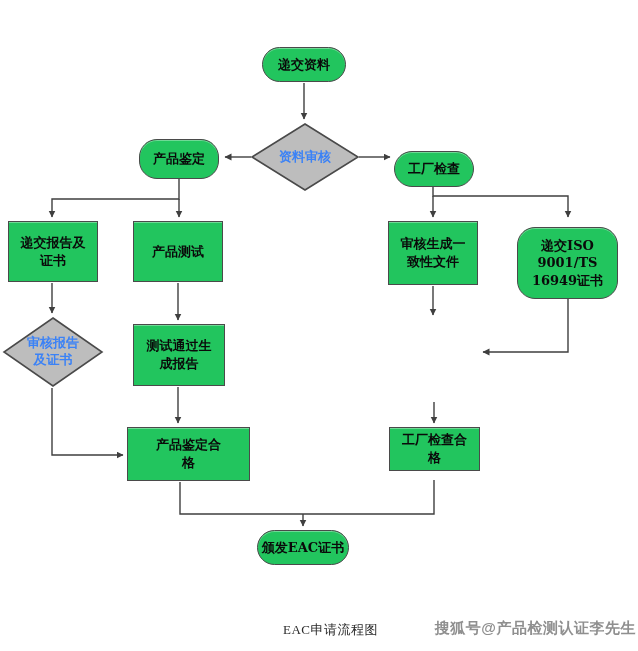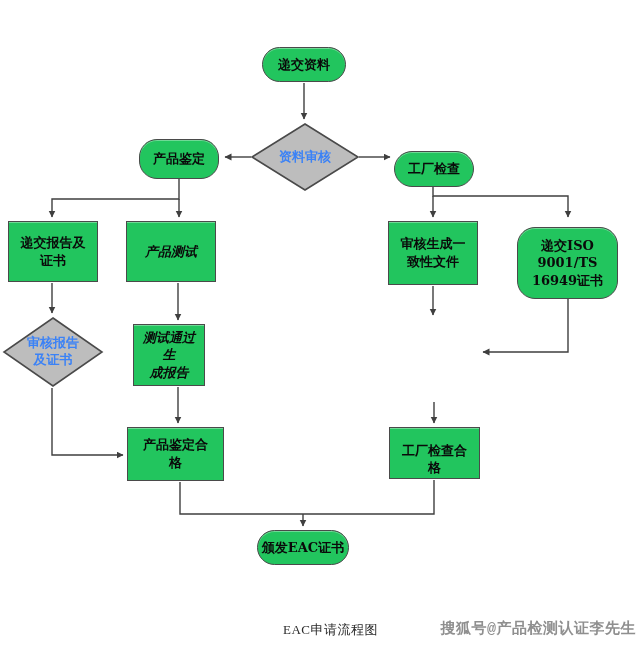--- a/index.html
+++ b/index.html
@@ -23,21 +23,21 @@
     display:flex;align-items:center;justify-content:center;
     font-weight:bold;font-size:13px;line-height:1.3;text-align:center;color:#3b82f6;white-space:pre-line;
   }
   .caption{
     position:absolute;left:283px;top:621px;
     font-family:Liberation Serif, serif;
     font-size:13px;color:#2b2b2b;letter-spacing:.5px;
   }
   .watermark{
     position:absolute;right:2px;top:619px;
-    font-family:Liberation Mono, monospace;
+    font-family:Liberation Sans, sans-serif;
     font-size:15px;font-weight:bold;color:#8f8f8f;letter-spacing:.5px;
   }
 </style>
 </head>
 <body>
 
 <div class="stage">
 
   <svg class="connectors" viewBox="0 0 638 651" xmlns="http://www.w3.org/2000/svg">
     <defs>
@@ -83,21 +83,21 @@
 
   <div class="node stadium" style="left:394px;top:139px;width:80px;height:36px;margin-top:12px;">
     <span class="lbl">工厂检查</span>
   </div>
 
   <div class="node" style="left:8px;top:221px;width:90px;height:61px;align-items:center;">
     <span class="lbl">递交报告及
 证书</span>
   </div>
 
-  <div class="node" style="left:126px;top:221px;width:90px;height:61px;font-style:italic;">
+  <div class="node" style="left:133px;top:221px;width:90px;height:61px;">
     <span class="lbl">产品测试</span>
   </div>
 
   <div class="node" style="left:388px;top:221px;width:90px;height:64px;">
     <span class="lbl">审核生成一
 致性文件</span>
   </div>
 
   <div class="node" style="left:517px;top:227px;width:101px;height:72px;border-radius:18px;">
     <span class="lbl">递交ISO
@@ -106,32 +106,32 @@
   </div>
 
   <div class="diamond" style="left:2px;top:317px;width:102px;height:70px;">
     <svg width="102" height="70" viewBox="0 0 102 70">
       <polygon points="51,1 100,35 51,69 2,35" fill="#bdbdbd" stroke="#4a4a4a" stroke-width="1.6"></polygon>
     </svg>
     <span class="lbl">审核报告
 及证书</span>
   </div>
 
-  <div class="node" style="left:133px;top:324px;width:72px;height:62px;font-style:italic;">
+  <div class="node" style="left:133px;top:324px;width:92px;height:62px;">
     <span class="lbl">测试通过生
 成报告</span>
   </div>
 
 
-  <div class="node" style="left:127px;top:427px;width:97px;height:54px;">
+  <div class="node" style="left:127px;top:427px;width:123px;height:54px;">
     <span class="lbl">产品鉴定合
 格</span>
   </div>
 
-  <div class="node" style="left:389px;top:427px;width:91px;height:52px;align-items:flex-end;">
+  <div class="node" style="left:389px;top:427px;width:91px;height:44px;">
     <span class="lbl">工厂检查合
 格</span>
   </div>
 
   <div class="node stadium" style="left:257px;top:530px;width:92px;height:35px;">
     <span class="lbl">颁发EAC证书</span>
   </div>
 
   <div class="caption">EAC申请流程图</div>
 

